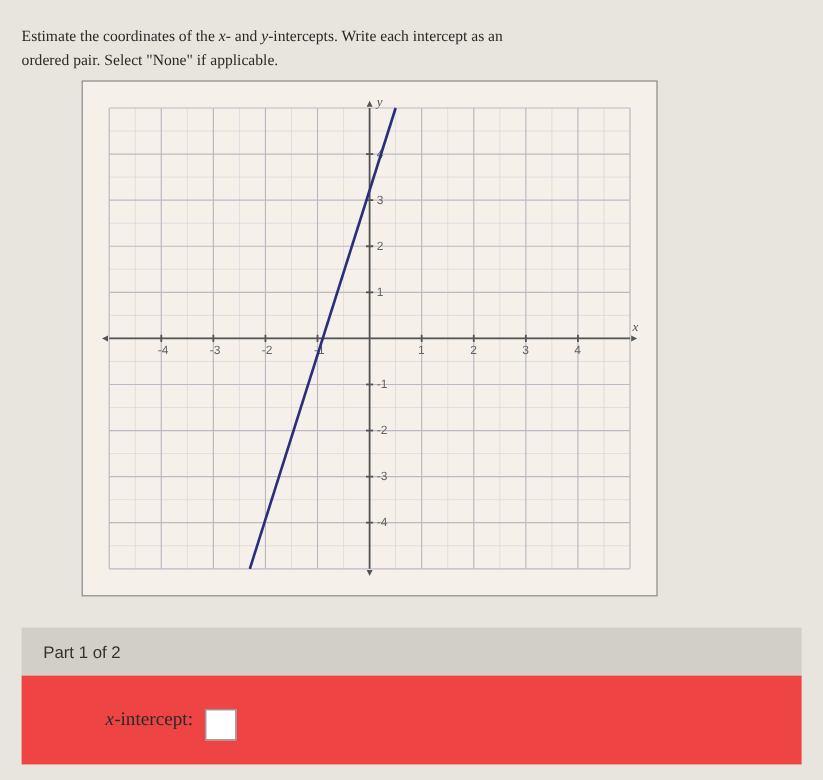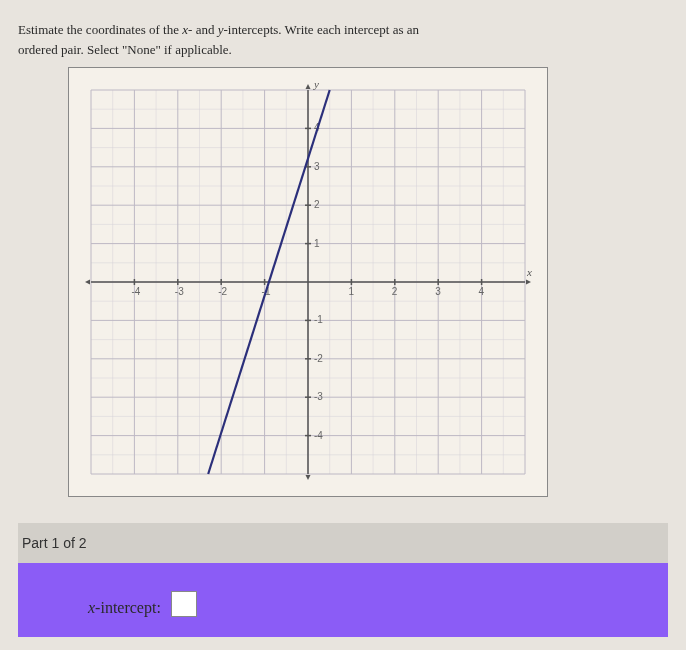--- a/index.html
+++ b/index.html
@@ -12,27 +12,27 @@
     color: #2a2a2a;
     overflow: hidden;
   }
   .problem-text { font-size: 13px; line-height: 1.5; margin-bottom: 8px; }
   .italic-var { font-style: italic; font-family: 'Times New Roman', serif; }
   .chart-wrap {
     width: 480px; height: 430px; margin: 8px 0 0 50px;
     border: 1px solid #888; background: #f5f1ea; position: relative;
   }
   .part-bar {
-    background: #d2cfc9; padding: 12px 4px; margin-top: 26px;
+    background: #d2cfc9; padding: 12px 18px; margin-top: 26px;
     font-family: Arial, sans-serif; font-size: 14px; color: #333;
   }
   .answer-row {
-    background: #8b5cf6; padding: 28px 70px 20px;
+    background: #ef4444; padding: 28px 70px 20px;
     font-family: 'Times New Roman', serif; font-size: 16px;
-    display: flex; align-items: flex-end; gap: 10px;
+    display: flex; align-items: flex-start; gap: 10px;
   }
   .answer-box {
     width: 26px; height: 26px; border: 1px solid #888; background: #fff;
     display: inline-block;
   }
   svg { display: block; }
   .grid-line { stroke: #bdb8c4; stroke-width: 1; }
   .grid-minor { stroke: #d4d0d8; stroke-width: 0.5; }
   .axis { stroke: #555; stroke-width: 1.5; }
   .tick-label { font: 10px Arial; fill: #666; }

